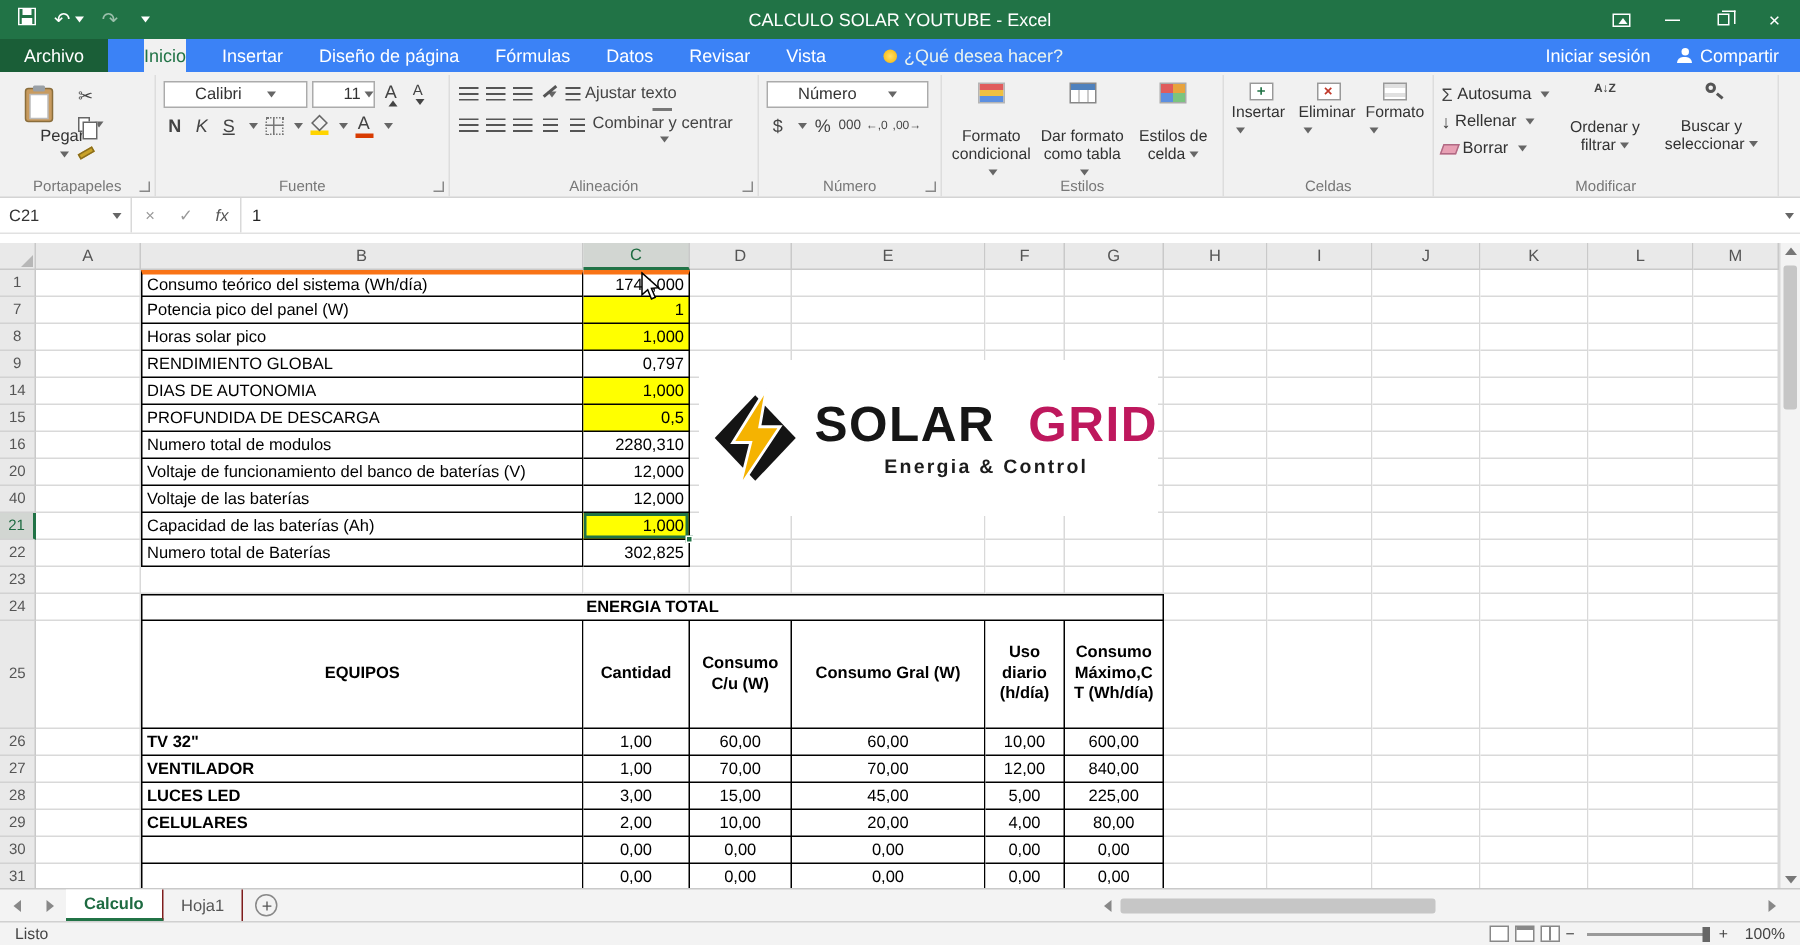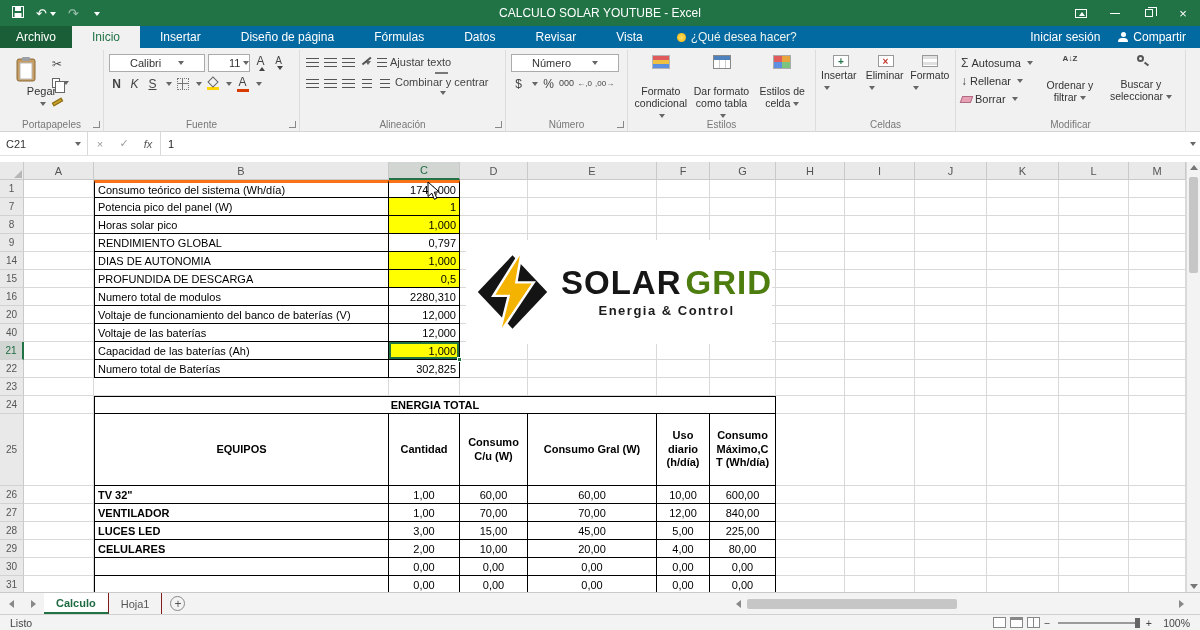--- a/index.html
+++ b/index.html
@@ -14,23 +14,23 @@
 .winbtns{margin-left:auto;display:flex;z-index:2;height:26px;}
 .wb{width:34px;display:flex;align-items:center;justify-content:center;color:#fff;font-size:13px;}
 .i-minim{width:10px;height:1px;background:#fff;display:inline-block;}
 .i-restore{width:8px;height:8px;border:1px solid #fff;position:relative;display:inline-block;}
 .i-restore::before{content:"";position:absolute;left:2px;top:-3px;width:8px;height:8px;border:1px solid #fff;border-bottom:none;border-left:none;}
 .i-ribopt{width:12px;height:9px;border:1px solid #fff;position:relative;display:inline-block;}
 .i-ribopt::after{content:"";position:absolute;left:3px;top:2px;border-left:3px solid transparent;border-right:3px solid transparent;border-bottom:4px solid #fff;}
 .i-floppy{display:inline-block;}
 
 
-.tabrow{height:22px;background:#0369a1;display:flex;align-items:stretch;font-size:12px;color:#fff;}
+.tabrow{height:22px;background:#3b82f6;display:flex;align-items:stretch;font-size:12px;color:#fff;gap:24px;}
 .tab-file{background:#1a5e37;padding:0 16px;display:flex;align-items:center;}
-.rtab{padding:0 20px;display:flex;align-items:center;}
+.rtab{padding:0 0;display:flex;align-items:center;}
 .rtab.active{background:#f1f1f1;color:#217346;}
 .tellme{display:flex;align-items:center;gap:5px;margin-left:14px;color:#eaf3ee;}
 .i-bulb{width:9px;height:9px;border-radius:50%;background:radial-gradient(#ffe06a,#f5b301);display:inline-block;}
 .tab-right{margin-left:auto;display:flex;align-items:center;gap:18px;padding-right:14px;}
 .i-person{display:inline-block;width:10px;height:10px;position:relative;}
 .i-person::before{content:"";position:absolute;left:3px;top:0;width:5px;height:5px;border-radius:50%;background:#fff;}
 .i-person::after{content:"";position:absolute;left:0;bottom:0;width:10px;height:4px;border-radius:4px 4px 0 0;background:#fff;}
 .share{display:flex;align-items:center;gap:5px;}
 
 
@@ -102,21 +102,21 @@
 .etitle{border:1px solid #000;font-weight:700;justify-content:center;}
 .ehead{border-right:1px solid #000;border-bottom:1px solid #000;font-weight:700;white-space:normal;text-align:center;justify-content:center;line-height:1.25;padding:1px 2px;}
 .ecell{border-right:1px solid #000;border-bottom:1px solid #000;justify-content:center;}
 .ename{justify-content:flex-start;font-weight:700;}
 .el{border-left:1px solid #000;}
 
 
 .logo{position:absolute;left:466px;top:240px;width:306px;height:104px;background:#fff;display:flex;align-items:center;gap:8px;z-index:4;padding-left:6px;}
 .logo-text{display:flex;flex-direction:column;align-items:center;}
 .logo-words{font-size:33px;font-weight:700;letter-spacing:1px;color:#161616;line-height:1;}
-.logo-words .gold{color:#4d7c0f;margin-left:4px;}
+.logo-words .gold{color:#be185d;margin-left:22px;}
 .logo-sub{font-size:13px;font-weight:700;letter-spacing:1.5px;color:#1c1c1c;margin-top:4px;}
 
 
 .cursor{position:absolute;left:427px;top:181px;z-index:10;}
 
 
 .vscroll{position:absolute;right:0;top:162px;width:14px;height:430px;background:#f3f3f3;border-left:1px solid #d9d9d9;}
 .vs-up{position:absolute;top:3px;left:3px;border-left:4px solid transparent;border-right:4px solid transparent;border-bottom:5px solid #777;}
 .vs-dn{position:absolute;bottom:3px;left:3px;border-left:4px solid transparent;border-right:4px solid transparent;border-top:5px solid #777;}
 .vs-thumb{position:absolute;top:15px;left:2px;width:9px;height:96px;background:#c6c6c6;border-radius:2px;}

